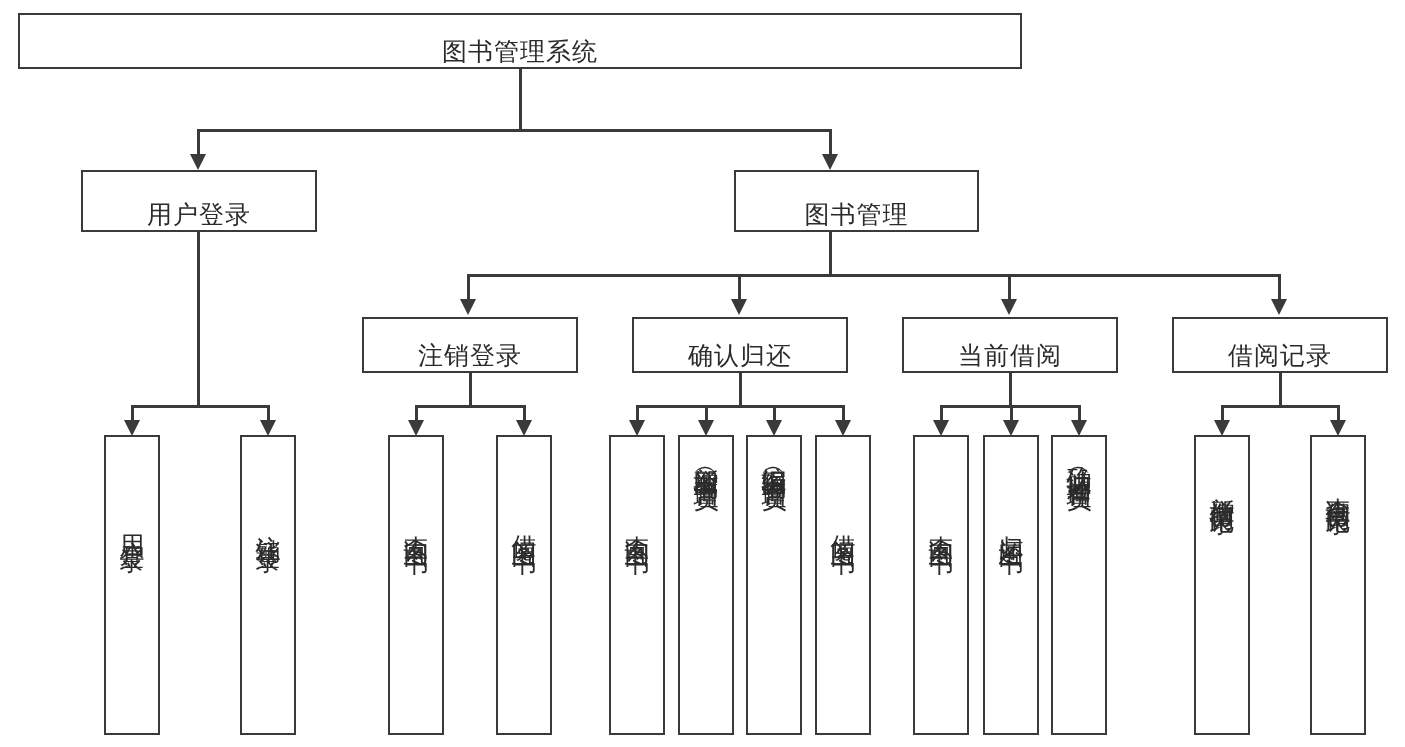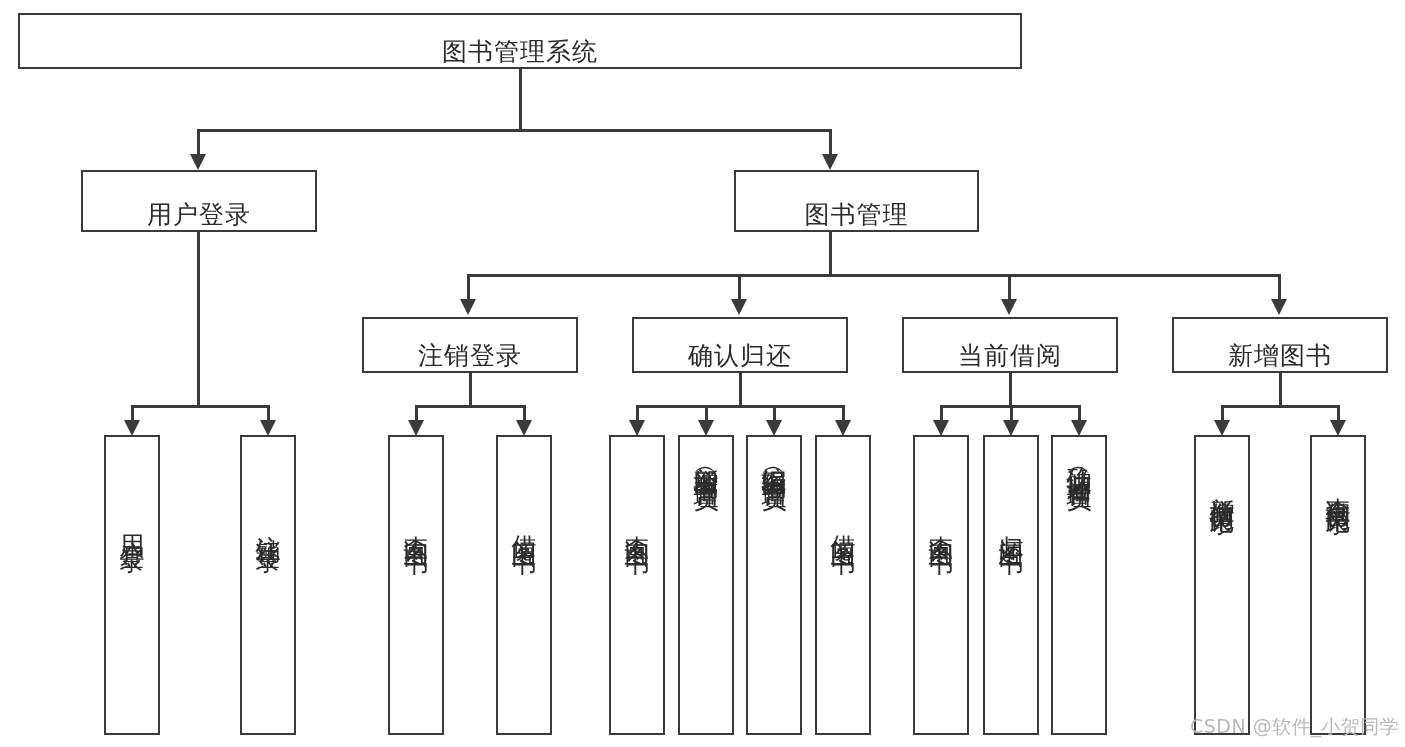--- a/index.html
+++ b/index.html
@@ -133,21 +133,21 @@
   <div class="node horiz" style="left:362px; top:317px; width:216px; height:56px;">
     <span class="label">注销登录</span>
   </div>
   <div class="node horiz" style="left:632px; top:317px; width:216px; height:56px;">
     <span class="label">确认归还</span>
   </div>
   <div class="node horiz" style="left:902px; top:317px; width:216px; height:56px;">
     <span class="label">当前借阅</span>
   </div>
   <div class="node horiz" style="left:1172px; top:317px; width:216px; height:56px;">
-    <span class="label">新增图书</span>
+    <span class="label">借阅记录</span>
   </div>
 
   <div class="vline" style="left:469px; top:373px; height:32px;"></div>
   <div class="hline" style="left:415px; top:405px; width:110px;"></div>
   <div class="vline" style="left:415px; top:405px; height:26px;"></div>
   <div class="arrow" style="left:408px; top:420px;"></div>
   <div class="vline" style="left:523px; top:405px; height:26px;"></div>
   <div class="arrow" style="left:516px; top:420px;"></div>
 
   <div class="vline" style="left:739px; top:373px; height:32px;"></div>
@@ -214,17 +214,14 @@
     <span class="label">确认归还（管理员）</span>
   </div>
 
   <div class="node vert tall" style="left:1194px; top:435px; width:56px; height:300px; padding-top:40px;">
     <span class="label">新增借阅记录</span>
   </div>
   <div class="node vert tall" style="left:1310px; top:435px; width:56px; height:300px; padding-top:40px;">
     <span class="label">查询借阅记录</span>
   </div>
 
-  <div class="watermark" style="left:1190px; top:714px;">
-    <span>CSDN @软件_小贺同学</span>
-  </div>
 
 </div>
 
 </body></html>

